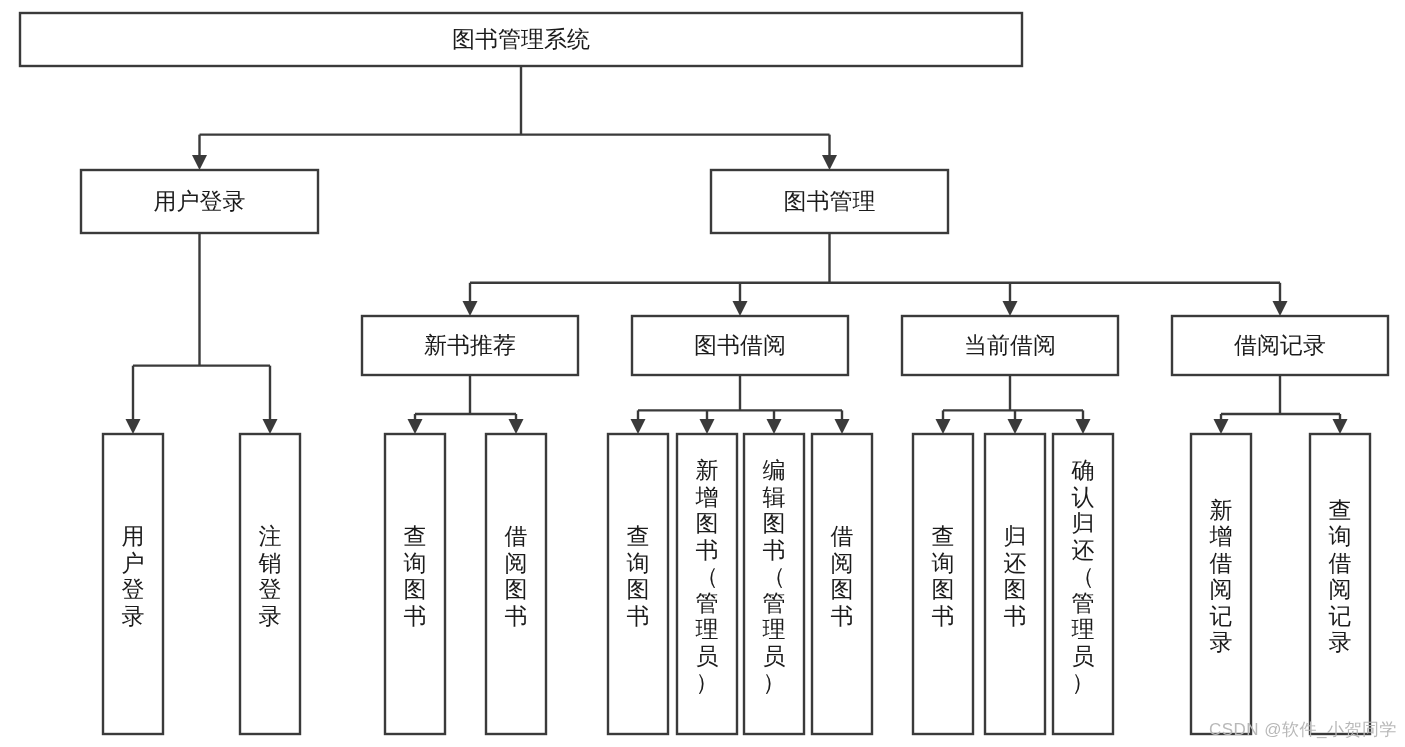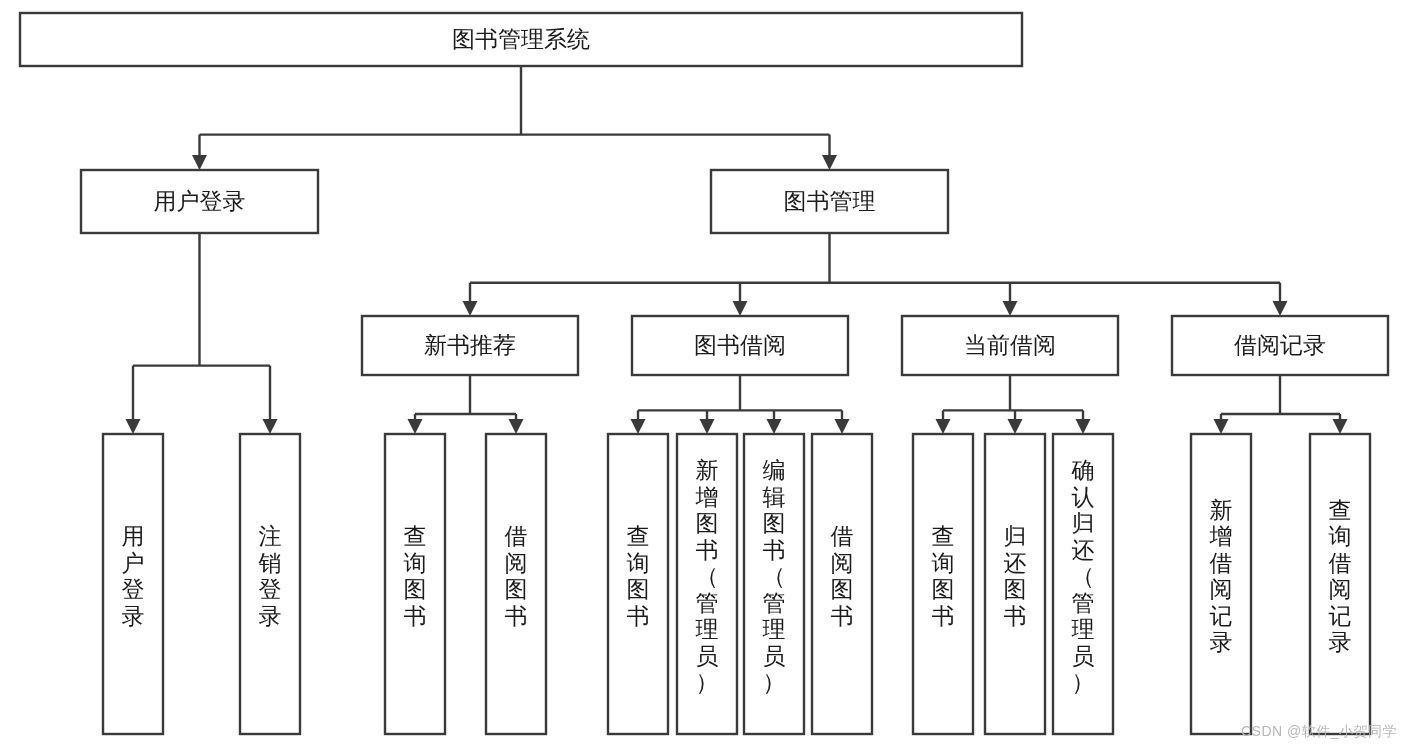--- a/index.html
+++ b/index.html
@@ -49,21 +49,21 @@
   }
   .arrow-head {
     fill: #3a3a3a;
     stroke: none;
   }
   .watermark-text {
     position: absolute;
     right: 8px;
     bottom: 6px;
     font-family: "Liberation Sans", "DejaVu Sans", sans-serif;
-    font-size: 14px;
+    font-size: 17px;
     color: #b8b8b8;
     white-space: nowrap;
     letter-spacing: 0.5px;
   }
 </style>
 </head>
 <body>
 
 <div id="diagram-root">
   <svg class="diagram-canvas" viewBox="0 0 1405 747">

